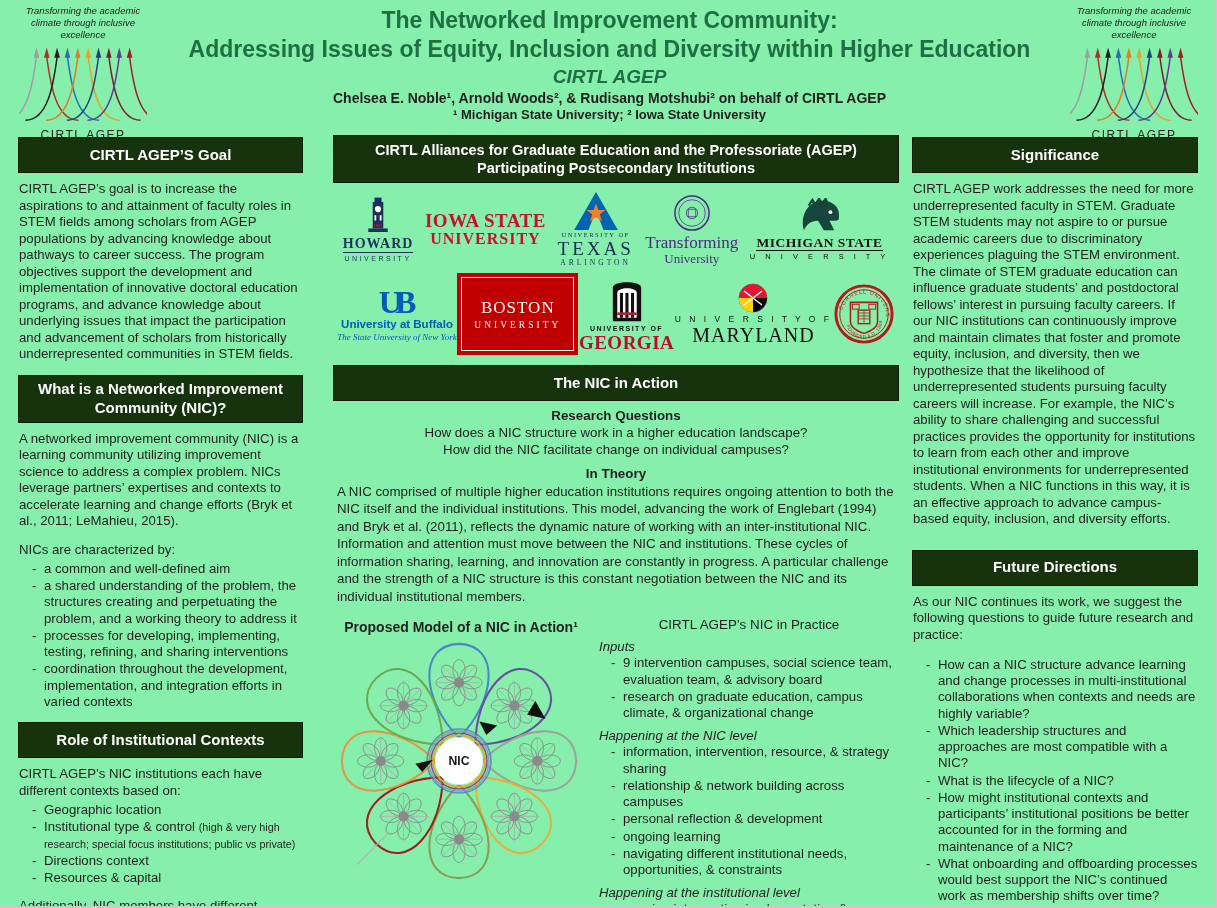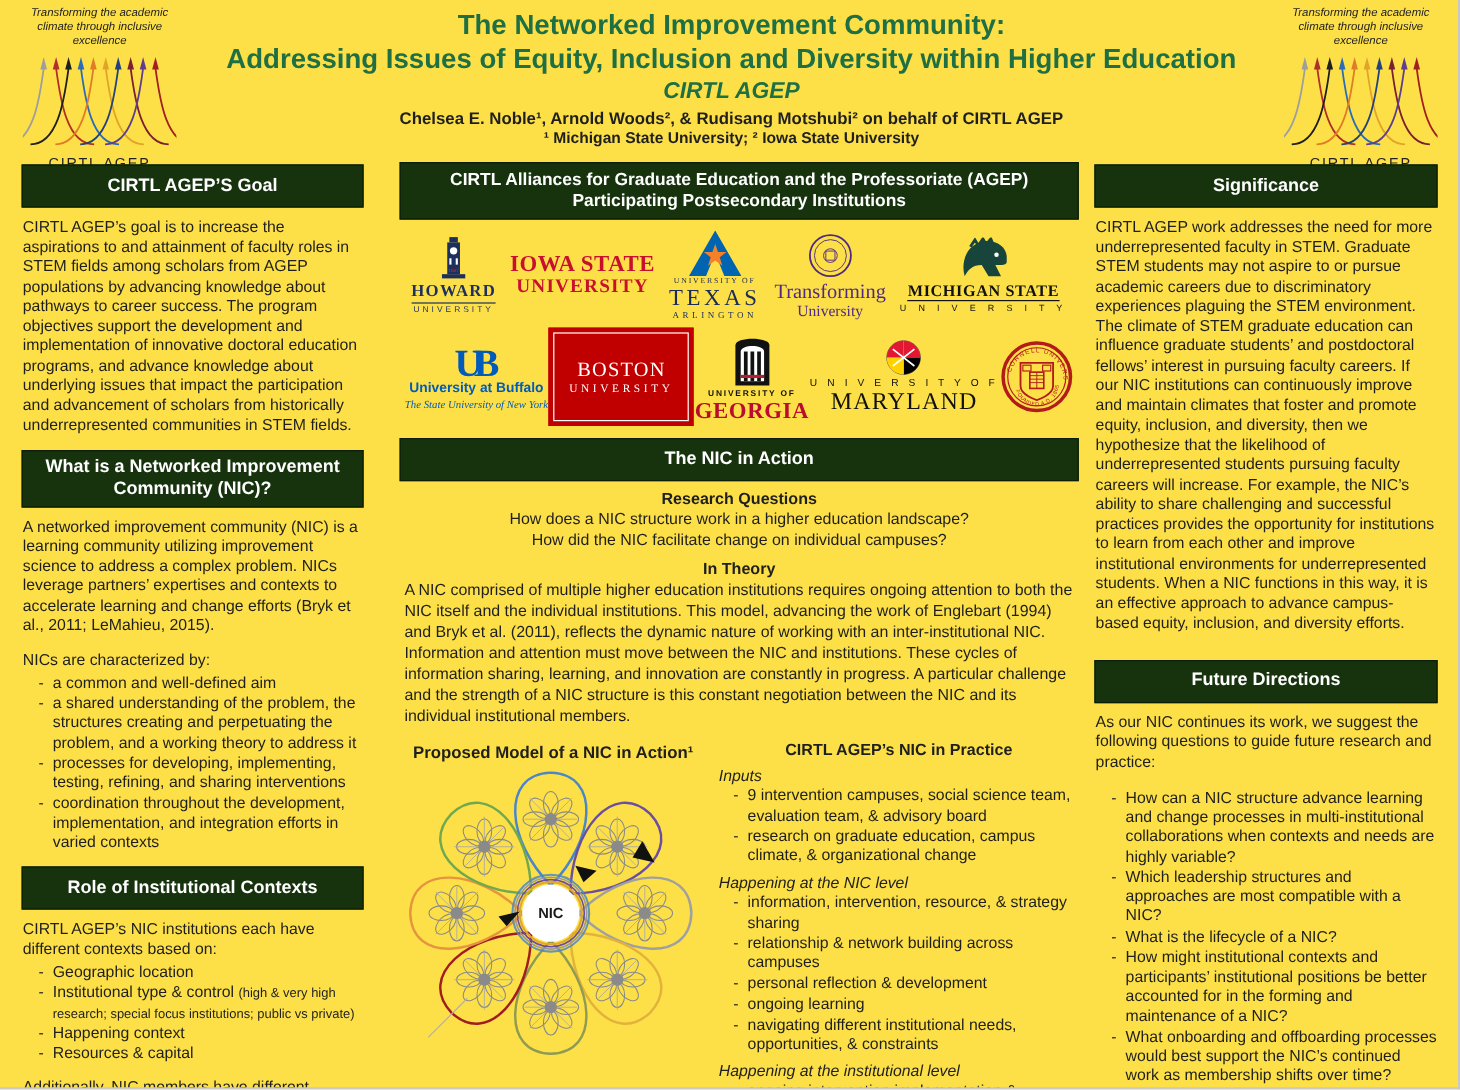--- a/index.html
+++ b/index.html
@@ -1,16 +1,16 @@
 <!DOCTYPE html>
 <html><head>
 <meta charset="utf-8">
 <style>
   html,body{margin:0;padding:0;background:#ffffff;}
-  .poster{position:relative;width:1217px;height:908px;background:#fde047;
+  .poster{position:relative;width:1217px;height:908px;background:#86efac;
     font-family:"Liberation Sans",sans-serif;color:#1f1f1f;overflow:hidden;
     border-right:2px solid #c9c9c9;border-bottom:2px solid #c9c9c9;box-sizing:border-box;}
 
   
   .masthead{position:absolute;left:152px;top:6px;width:915px;text-align:center;}
   .title-line{color:#1e6f44;font-weight:bold;font-size:23px;line-height:1.28;margin:0;}
   .subtitle{color:#1e6f44;font-weight:bold;font-style:italic;font-size:19px;margin:1px 0 2px;}
   .authors{font-size:14px;font-weight:bold;margin:0;}
   .affil{font-size:13px;font-weight:bold;margin:1px 0 0;}
 
@@ -68,21 +68,21 @@
 
   .center-text{text-align:center;}
   .mini-heading{font-weight:bold;font-size:13.4px;margin:7px 0 1px;}
   .rq-line{font-size:13.3px;line-height:1.3;}
   .theory-p{font-size:13.3px;line-height:1.32;text-align:left;margin:2px 4px 6px;}
 
   .split{display:flex;margin-top:2px;}
   .model-block{width:256px;position:relative;}
   .model-title{font-weight:bold;font-size:14px;text-align:center;margin:8px 0 0;}
   .practice{width:300px;margin-left:10px;}
-  .practice-heading{font-weight:bold;font-size:13.4px;text-align:center;margin:6px 0 4px;}
+  .practice-heading{font-weight:normal;font-size:13.4px;text-align:center;margin:6px 0 4px;}
   .practice-sub{font-style:italic;font-size:13.2px;margin:7px 0 1px;}
   .practice ul.dash{margin:1px 0 2px;padding-left:12px;}
   .future-gap{margin-top:22px;}
   svg text{font-family:"Liberation Sans",sans-serif;}
 </style>
 </head>
 <body>
 
 <div class="poster">
 
@@ -168,21 +168,21 @@
     </ul>
 
     <div class="section-bar">Role of Institutional Contexts</div>
     <p class="body-text" style="margin-bottom:2px;">CIRTL AGEP’s NIC institutions each have different contexts based on:</p>
     <ul class="dash">
       <li>Geographic location</li>
       <li>
         <span>Institutional type &amp; control</span>
         <span class="small-note">(high &amp; very high research; special focus institutions; public vs private)</span>
       </li>
-      <li>Happening context</li>
+      <li>Directions context</li>
       <li>Resources &amp; capital</li>
     </ul>
     <p class="body-text">Additionally, NIC members have different positions at their institutions and social capital, which influences the levers of institutional change available to them.</p>
   </div>
 
   <div id="col-center" class="col">
     <div class="section-bar bar-2line" style="font-size:14.5px;">
       <span>
         <span>CIRTL Alliances for Graduate Education and the Professoriate (AGEP)</span><br>
         <span>Participating Postsecondary Institutions</span>

